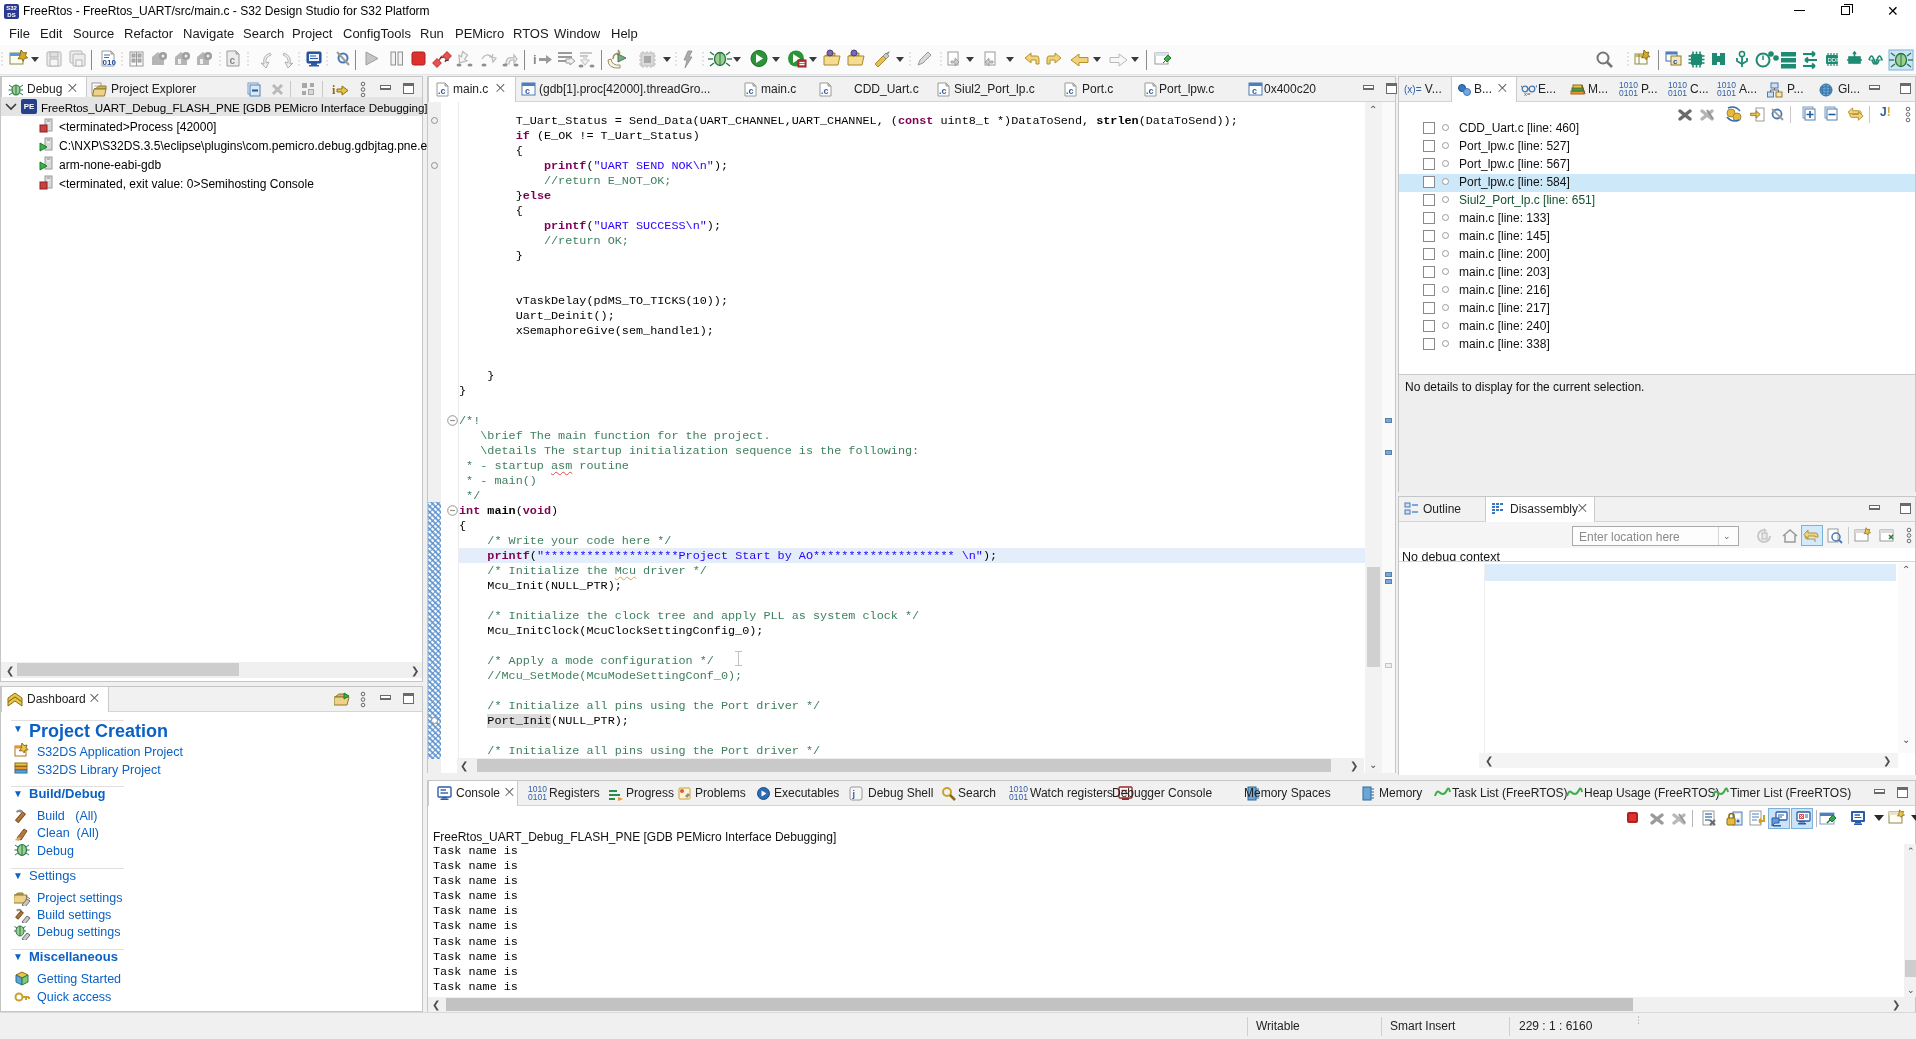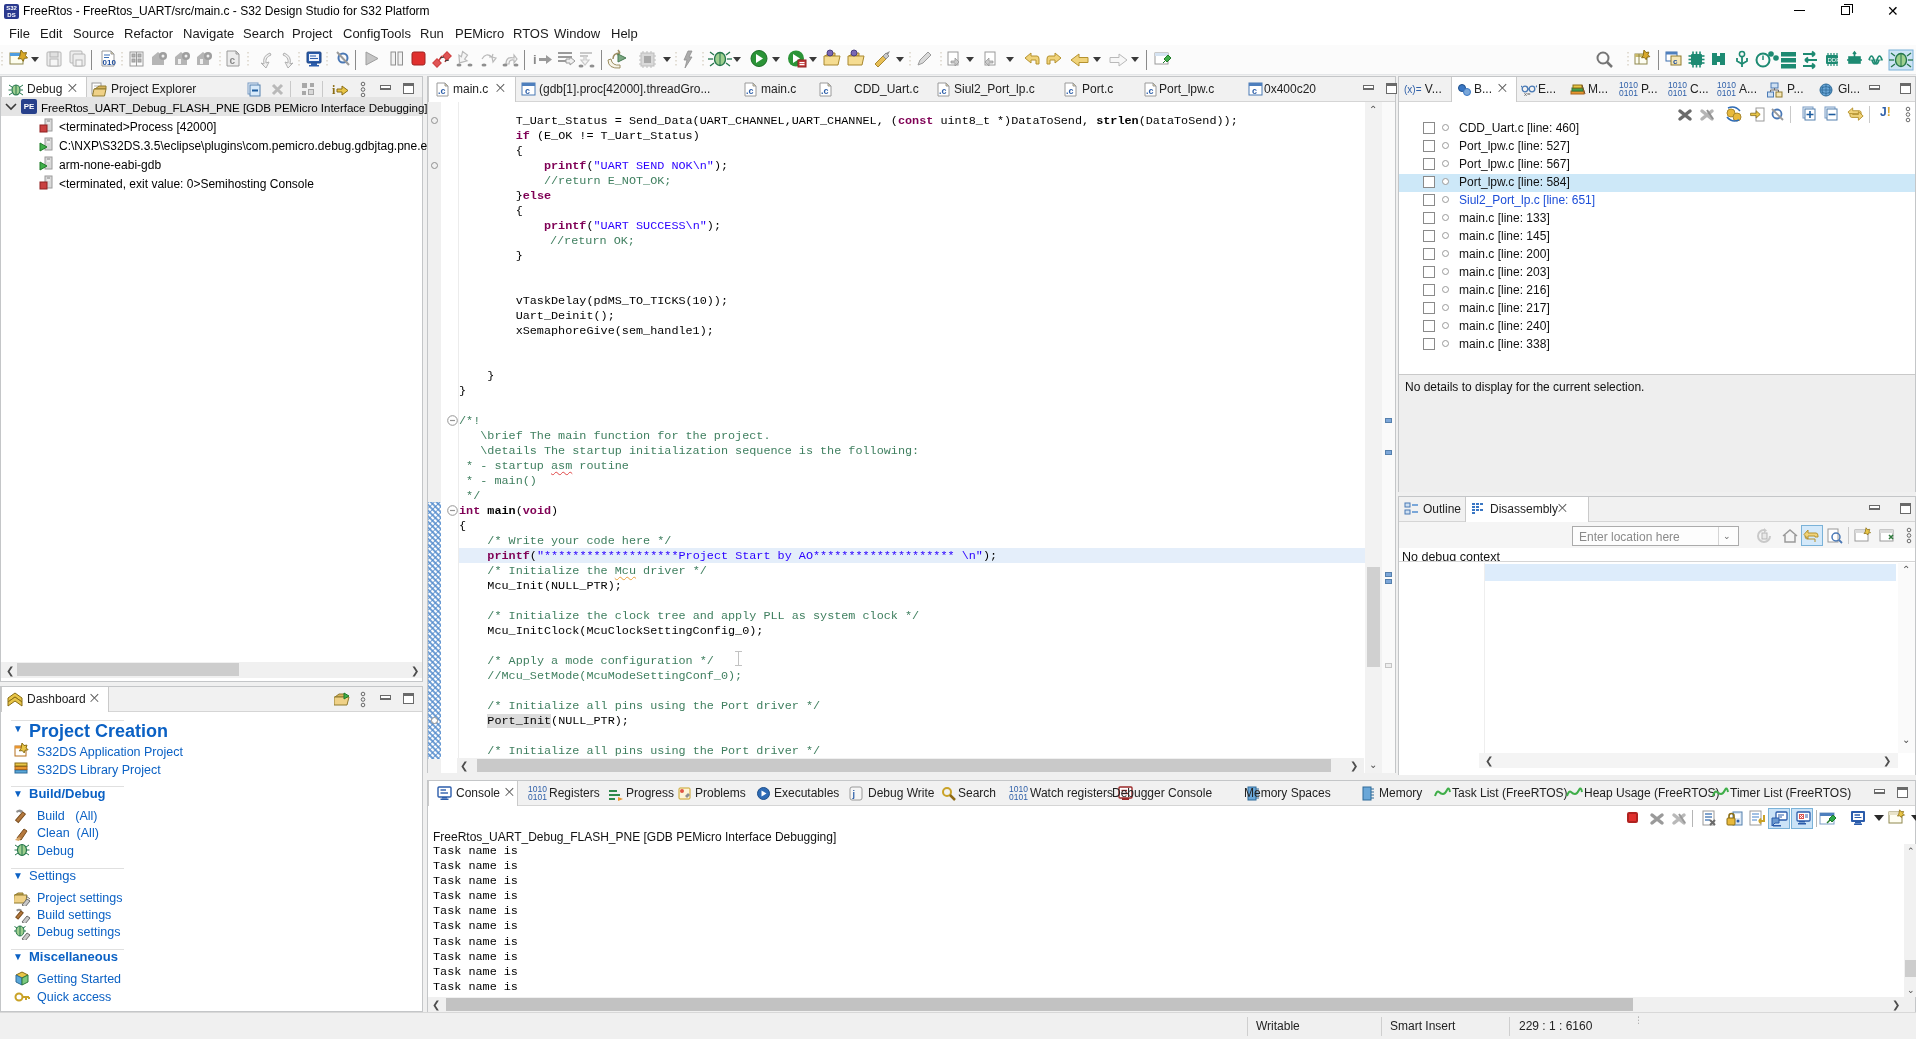--- a/index.html
+++ b/index.html
@@ -713,21 +713,21 @@
       </div>
   <div id="code">
   <div class="row" style="left:31px;top:11.5px">        T_Uart_Status = Send_Data(UART_CHANNEL,UART_CHANNEL, (<span class="kw">const</span> uint8_t *)DataToSend, <span class="bold">strlen</span>(DataToSend));</div>
   <div class="row" style="left:31px;top:26.5px">        <span class="kw">if</span> (E_OK != T_Uart_Status)</div>
   <div class="row" style="left:31px;top:41.5px">        {</div>
   <div class="row" style="left:31px;top:56.5px">            <span class="kw">printf</span>(<span class="str">"UART SEND NOK\n"</span>);</div>
   <div class="row" style="left:31px;top:71.5px">            <span class="cmt">//return E_NOT_OK;</span></div>
   <div class="row" style="left:31px;top:86.5px">        }<span class="kw">else</span></div>
   <div class="row" style="left:31px;top:101.5px">        {</div>
   <div class="row" style="left:31px;top:116.5px">            <span class="kw">printf</span>(<span class="str">"UART SUCCESS\n"</span>);</div>
-  <div class="row" style="left:37px;top:131.5px">            <span class="cmt">//return OK;</span></div>
+  <div class="row" style="left:31px;top:131.5px">            <span class="cmt">//return OK;</span></div>
   <div class="row" style="left:31px;top:146.5px">        }</div>
   <div class="row" style="left:31px;top:191.5px">        vTaskDelay(pdMS_TO_TICKS(10));</div>
   <div class="row" style="left:31px;top:206.5px">        Uart_Deinit();</div>
   <div class="row" style="left:31px;top:221.5px">        xSemaphoreGive(sem_handle1);</div>
   <div class="row" style="left:31px;top:266.5px">    }</div>
   <div class="row" style="left:31px;top:281.5px">}</div>
   <div class="row" style="left:31px;top:311.5px"><span class="cmt">/*!</span></div>
   <div class="row" style="left:31px;top:326.5px"><span class="cmt">   \brief The main function for the project.</span></div>
   <div class="row" style="left:31px;top:341.5px"><span class="cmt">   \details The startup initialization sequence is the following:</span></div>
   <div class="row" style="left:31px;top:356.5px"><span class="cmt"> * - startup </span><span class="cmt sqr">asm</span><span class="cmt"> routine</span></div>
@@ -888,21 +888,21 @@
 <div class="abs" style="left:43px;top:65px;width:7px;height:7px;border:1px solid #9a9a9a;border-radius:50%;background:#fff"></div>
 <div class="abs" style="left:60px;top:62px;font-size:12px;color:#111">Port_lpw.c [line: 527]</div>
 <div class="abs" style="left:24px;top:81px;width:12px;height:12px;border:1px solid #8a8a8a;background:#fff"></div>
 <div class="abs" style="left:43px;top:83px;width:7px;height:7px;border:1px solid #9a9a9a;border-radius:50%;background:#fff"></div>
 <div class="abs" style="left:60px;top:80px;font-size:12px;color:#111">Port_lpw.c [line: 567]</div>
 <div class="abs" style="left:24px;top:99px;width:12px;height:12px;border:1px solid #8a8a8a;background:#fff"></div>
 <div class="abs" style="left:43px;top:101px;width:7px;height:7px;border:1px solid #9a9a9a;border-radius:50%;background:#fff"></div>
 <div class="abs" style="left:60px;top:98px;font-size:12px;color:#111">Port_lpw.c [line: 584]</div>
 <div class="abs" style="left:24px;top:117px;width:12px;height:12px;border:1px solid #8a8a8a;background:#fff"></div>
 <div class="abs" style="left:43px;top:119px;width:7px;height:7px;border:1px solid #9a9a9a;border-radius:50%;background:#fff"></div>
-<div class="abs" style="left:60px;top:116px;font-size:12px;color:#1d4ed8">Siul2_Port_lp.c [line: 651]</div>
+<div class="abs" style="left:60px;top:116px;font-size:12px;color:#14532d">Siul2_Port_lp.c [line: 651]</div>
 <div class="abs" style="left:24px;top:135px;width:12px;height:12px;border:1px solid #8a8a8a;background:#fff"></div>
 <div class="abs" style="left:43px;top:137px;width:7px;height:7px;border:1px solid #9a9a9a;border-radius:50%;background:#fff"></div>
 <div class="abs" style="left:60px;top:134px;font-size:12px;color:#111">main.c [line: 133]</div>
 <div class="abs" style="left:24px;top:153px;width:12px;height:12px;border:1px solid #8a8a8a;background:#fff"></div>
 <div class="abs" style="left:43px;top:155px;width:7px;height:7px;border:1px solid #9a9a9a;border-radius:50%;background:#fff"></div>
 <div class="abs" style="left:60px;top:152px;font-size:12px;color:#111">main.c [line: 145]</div>
 <div class="abs" style="left:24px;top:171px;width:12px;height:12px;border:1px solid #8a8a8a;background:#fff"></div>
 <div class="abs" style="left:43px;top:173px;width:7px;height:7px;border:1px solid #9a9a9a;border-radius:50%;background:#fff"></div>
 <div class="abs" style="left:60px;top:170px;font-size:12px;color:#111">main.c [line: 200]</div>
 <div class="abs" style="left:24px;top:189px;width:12px;height:12px;border:1px solid #8a8a8a;background:#fff"></div>
@@ -933,21 +933,21 @@
             <rect x="1" y="1" width="5" height="4"></rect>
             <rect x="1" y="8" width="5" height="4"></rect>
           </g>
           <g fill="#7aa7d9">
             <rect x="8" y="2" width="6" height="2"></rect>
             <rect x="8" y="9" width="6" height="2"></rect>
           </g>
         </svg>
    <span class="tlabel" style="left:24px">Outline</span>
   </div>
-  <div class="tab active" style="left:66px;width:124px">
+  <div class="tab active" style="left:86px;width:110px">
    <svg class="abs" style="left:5px;top:5px" width="16" height="15">
           <g fill="#3a77c4">
             <rect x="1" y="1" width="3" height="2"></rect>
             <rect x="5" y="1" width="3" height="2"></rect>
             <rect x="9" y="1" width="3" height="2"></rect>
             <rect x="1" y="4" width="3" height="2"></rect>
             <rect x="5" y="4" width="3" height="2"></rect>
             <rect x="1" y="7" width="3" height="2"></rect>
             <rect x="5" y="7" width="3" height="2"></rect>
             <rect x="9" y="7" width="3" height="2"></rect>
@@ -1048,21 +1048,21 @@
       <span class="tlabel" style="left:267px">Problems</span>
   <svg class="abs" style="left:328px;top:5px" width="16" height="15">
         <circle cx="7.5" cy="7.5" r="6" fill="#2e6bb5" stroke="#1d4e8a"></circle>
         <path d="M5.5 4.5 l5 3 -5 3z" fill="#fff"></path>
       </svg>
       <span class="tlabel" style="left:346px">Executables</span>
   <svg class="abs" style="left:421px;top:5px" width="16" height="15">
         <rect x="1" y="1" width="12" height="13" rx="2" fill="#f5f5f5" stroke="#9a9a9a"></rect>
         <text x="3.5" y="11" font-size="9" fill="#2e5fa8" font-weight="bold">j</text>
       </svg>
-      <span class="tlabel" style="left:440px">Debug Write</span>
+      <span class="tlabel" style="left:440px">Debug Shell</span>
   <svg class="abs" style="left:513px;top:5px" width="16" height="15">
         <circle cx="6" cy="6" r="4" fill="none" stroke="#c9a227" stroke-width="2"></circle>
         <line x1="9" y1="9" x2="14" y2="14" stroke="#8f6a14" stroke-width="2.5"></line>
       </svg>
       <span class="tlabel" style="left:530px">Search</span>
   <span class="tlabel" style="left:581px;top:4px;color:#2e5fa8;font-size:8.5px;line-height:8px">1010<br>0101</span>
       <span class="tlabel" style="left:602px">Watch registers</span>
   <svg class="abs" style="left:690px;top:5px" width="16" height="15">
         <rect x="1" y="1" width="13" height="11" rx="1" fill="#fff" stroke="#9a2a2a" stroke-width="1.4"></rect>
         <line x1="3.5" y1="4.5" x2="9" y2="4.5" stroke="#9a2a2a" stroke-width="1.4"></line>

